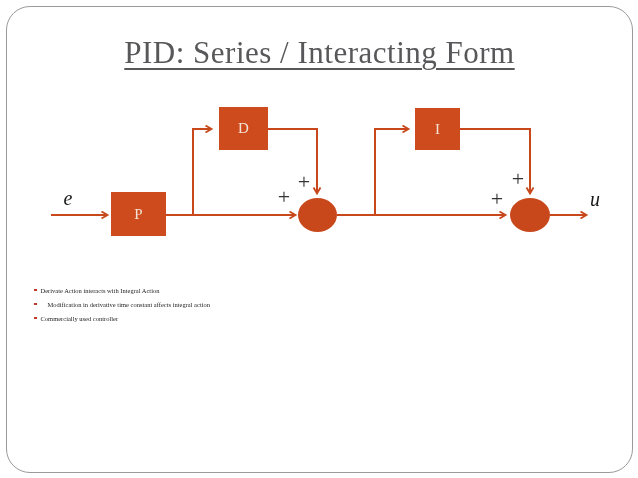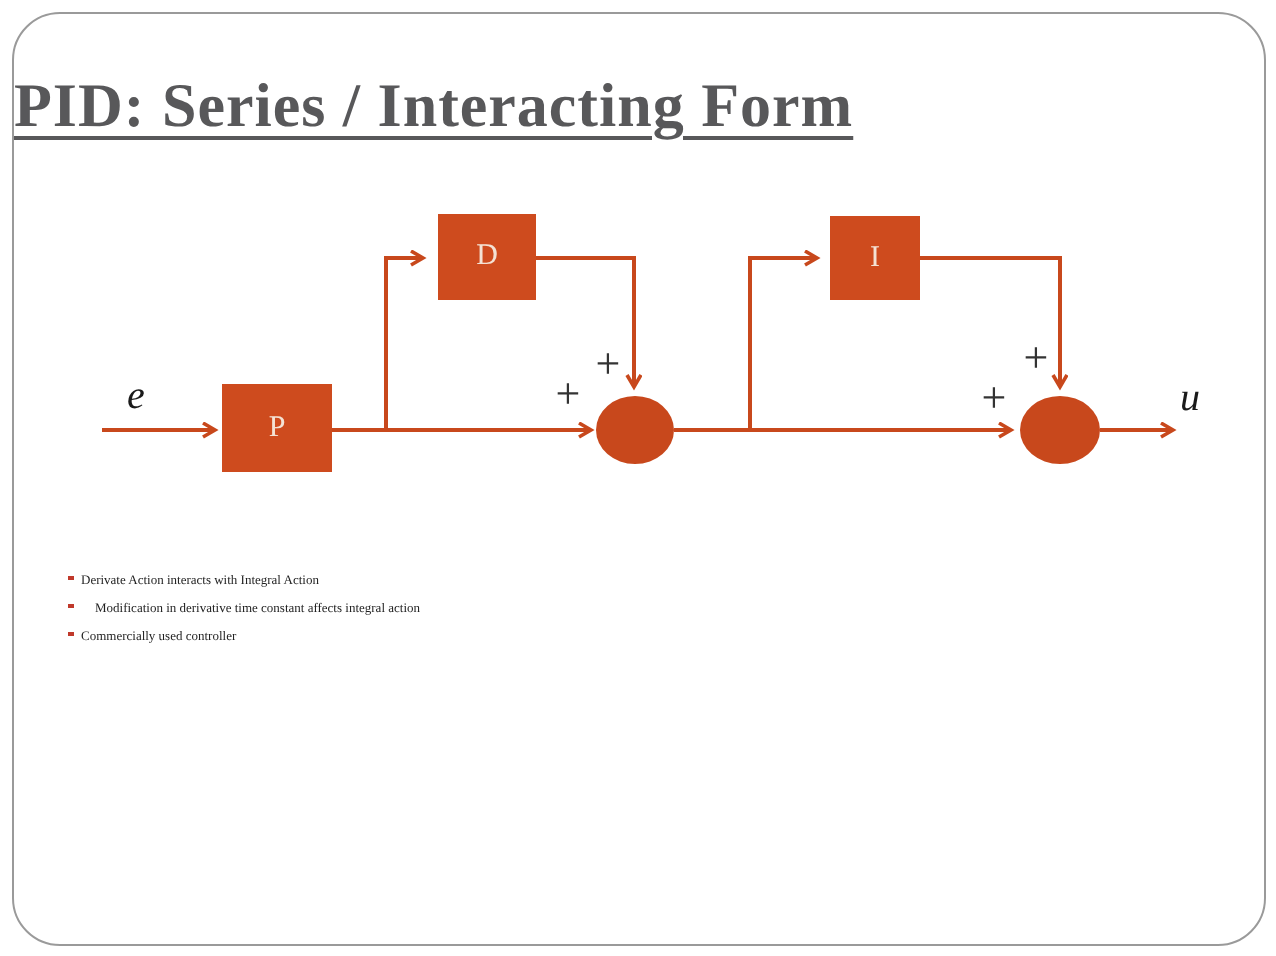--- a/index.html
+++ b/index.html
@@ -5,22 +5,22 @@
   html,body{margin:0;padding:0;background:#ffffff;width:638px;height:478px;overflow:hidden;}
   body{font-family:"Liberation Serif",serif;position:relative;}
 
   .slide{
     position:absolute;left:6px;top:6px;width:625px;height:465px;
     border:1px solid #9a9a9a;border-radius:24px;background:#ffffff;
   }
 
   .title{
     position:absolute;left:0;right:0;top:28px;margin:0;
-    font-family:"Liberation Serif",serif;
-    font-size:31px;font-weight:bold;color:#58585a;
+    text-align:center;font-family:"Liberation Serif",serif;
+    font-size:31px;font-weight:normal;color:#58585a;
     text-decoration:underline;text-decoration-thickness:2px;text-underline-offset:5px;
     letter-spacing:0.5px;
   }
 
   .diagram{position:absolute;left:0;top:0;width:638px;height:478px;}
   .diagram svg{position:absolute;left:0;top:0;}
 
   .block{
     position:absolute;background:#ce4b1e;
     display:flex;align-items:center;justify-content:center;

